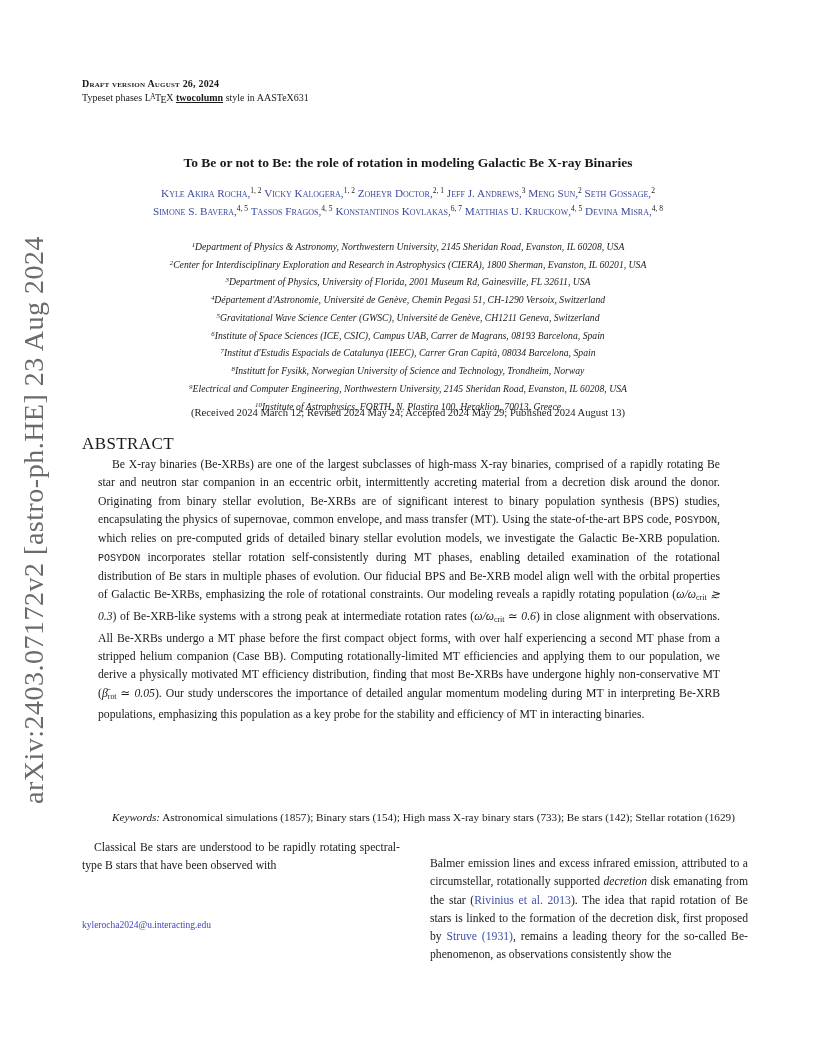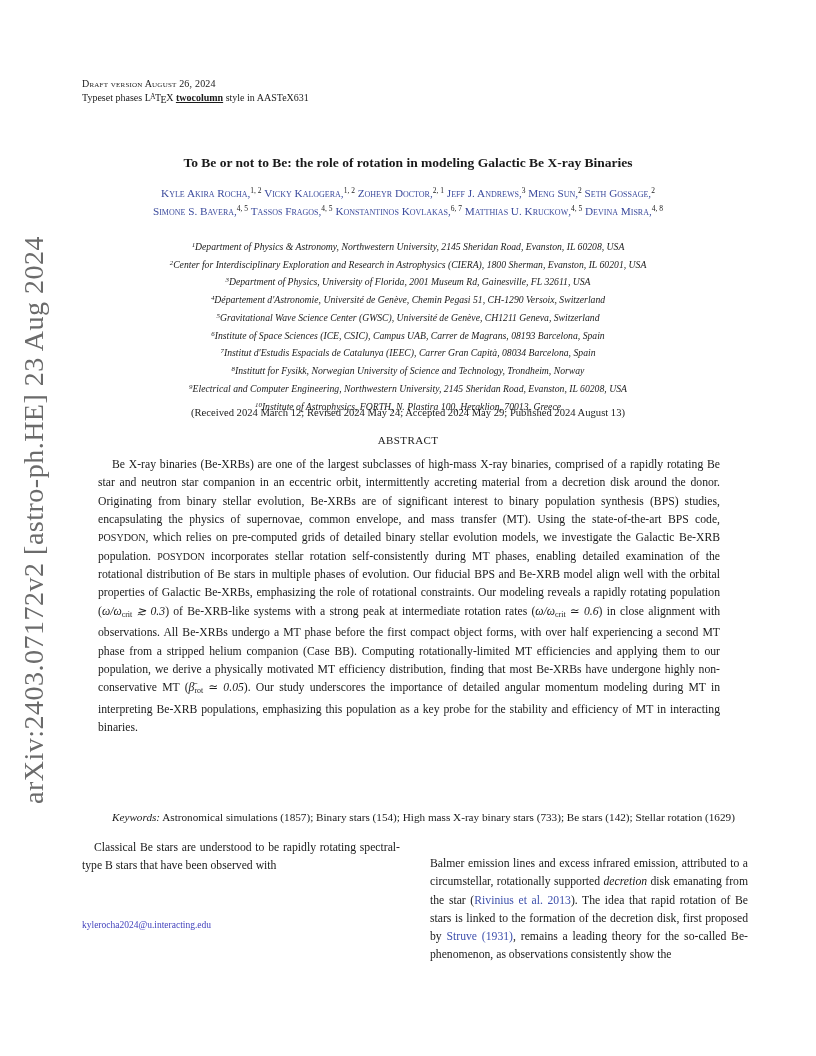--- a/index.html
+++ b/index.html
@@ -12,21 +12,21 @@
   html,body{margin:0;padding:0;}
   body{
     width:816px;height:1056px;position:relative;overflow:hidden;
     background:#ffffff;color:var(--text);
     font-family:"Liberation Serif","DejaVu Serif",serif;
   }
   .abs{position:absolute;}
 
   
   .top-note{left:82px;top:77px;font-size:10px;line-height:13.5px;}
-  .draft-line{font-variant:small-caps;letter-spacing:0.2px;}
+  .draft-line{font-variant:small-caps;letter-spacing:0.2px;font-weight:bold;}
   .latex-a{font-size:0.72em;vertical-align:0.34em;margin:0 -0.07em;}
   .latex-e{vertical-align:-0.22em;margin:0 -0.05em;}
   .tt-bold{font-weight:bold;text-decoration:underline;}
 
   
   .arxiv-banner{
     left:34px;top:520px;
     transform:translate(-50%,-50%) rotate(-90deg);
     white-space:nowrap;
     font-size:28px;color:var(--banner-gray);
@@ -36,25 +36,25 @@
   
   .title{left:82px;top:154px;width:652px;text-align:center;font-weight:bold;font-size:13.5px;line-height:17px;}
   .authors{left:70px;top:183px;width:676px;text-align:center;color:var(--author-blue);
     font-variant:small-caps;font-size:11.2px;line-height:15.2px;}
   .author-sup{color:#222;font-size:7.5px;vertical-align:0.5em;font-variant:normal;letter-spacing:0;}
   .and-label{color:#222;}
   .affiliations{left:70px;top:237px;width:676px;text-align:center;font-style:italic;font-size:9.7px;line-height:15.3px;}
   .affil-sup{font-size:6.9px;vertical-align:0.5em;}
 
   .history{left:82px;top:407px;width:652px;text-align:center;font-size:10.6px;}
-  .abs-heading{left:82px;top:434px;width:652px;text-align:center;font-size:11px;letter-spacing:0.4px;}
+  .abs-heading{left:82px;top:434px;width:652px;font-size:17px;letter-spacing:0.4px;}
 
   .abstract{left:98px;top:456px;width:622px;text-align:justify;font-size:11.7px;line-height:18.35px;text-indent:14px;}
   .seg-i{font-style:italic;}
-  .seg-mono{font-family:Liberation Serif, serif;font-size:0.86em;}
+  .seg-mono{font-family:Liberation Mono, monospace;font-size:0.86em;}
   .seg-math{font-style:italic;}
   .seg-msub{font-size:0.68em;vertical-align:-0.28em;font-style:normal;}
   .seg-link{color:var(--link-blue);}
 
   .keywords{left:112px;top:808px;width:608px;font-size:11.2px;line-height:18px;padding-left:66px;text-indent:-66px;}
   .kw-label{font-style:italic;}
 
   
   .col-left{left:82px;top:839px;width:318px;}
   .col-right{left:430px;top:855px;width:318px;text-align:justify;font-size:11.7px;line-height:18.3px;}

